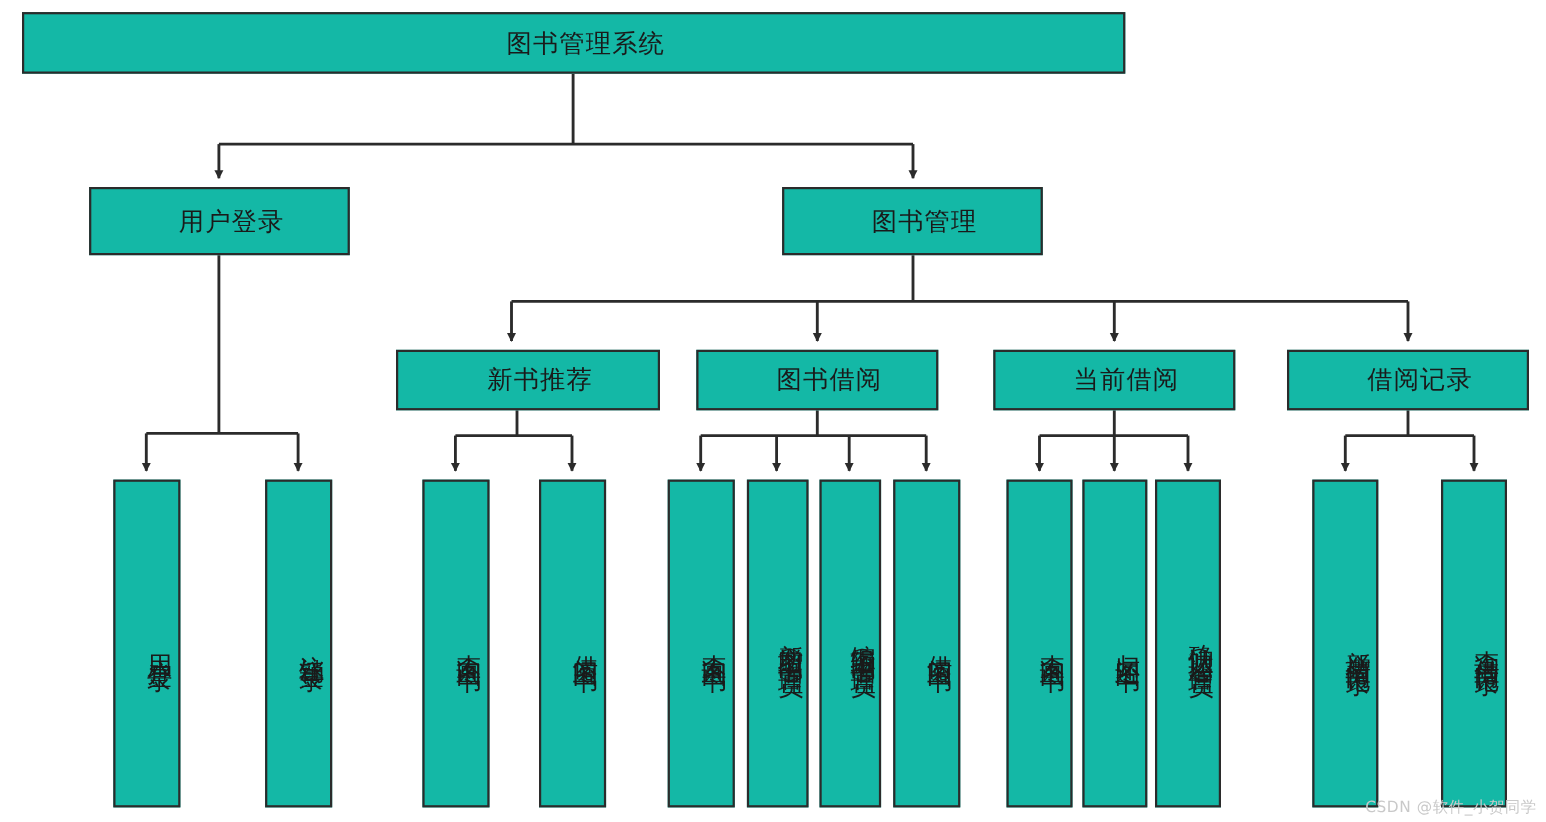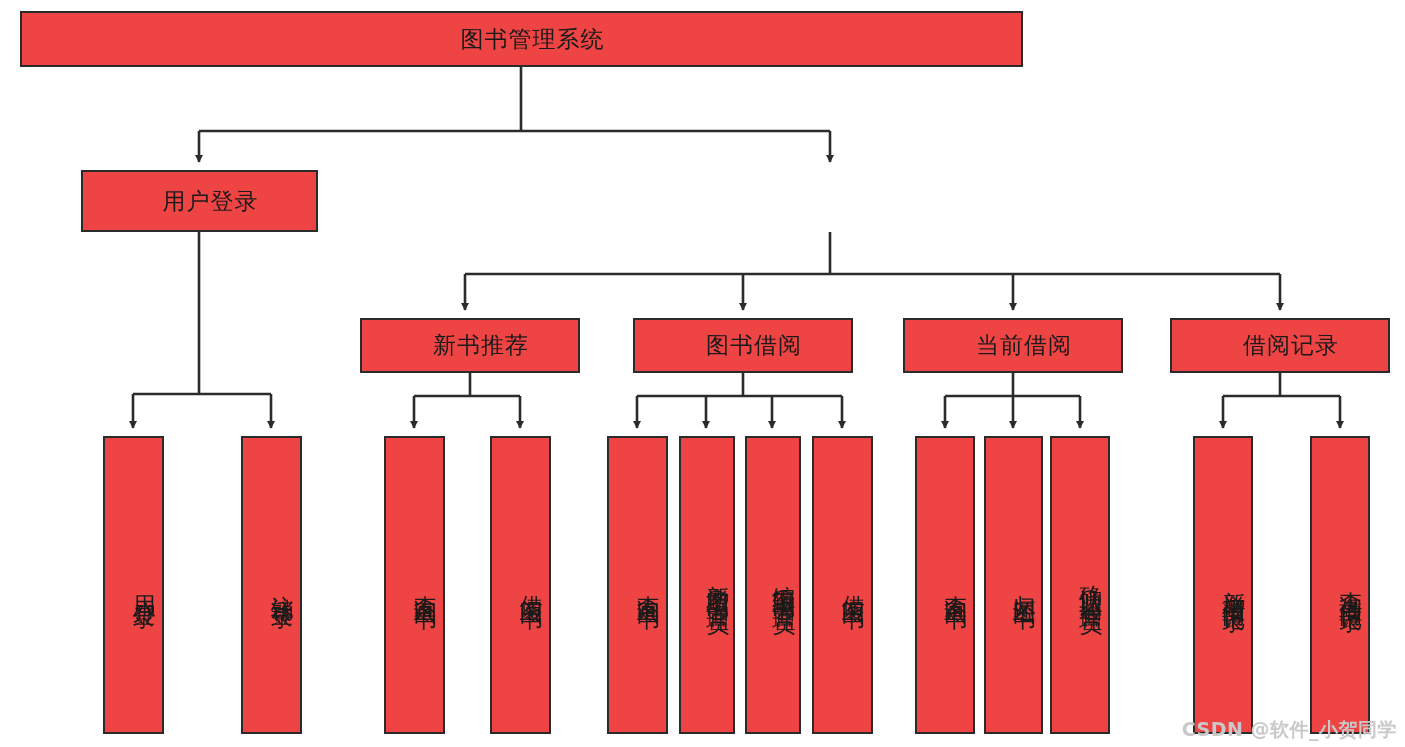--- a/index.html
+++ b/index.html
@@ -22,21 +22,21 @@
     left: 0;
     top: 0;
     width: 1405px;
     height: 747px;
     pointer-events: none;
   }
   .node {
     position: absolute;
     box-sizing: border-box;
     border: 2px solid #2b2b2b;
-    background: #ef4444;
+    background: #14b8a6;
     display: flex;
     align-items: center;
     justify-content: center;
     color: #1a1a1a;
     padding-left: 22px;
   }
   .node-h {
     font-size: 23px;
     letter-spacing: 1px;
     white-space: nowrap;
@@ -48,25 +48,24 @@
     font-size: 23px;
     line-height: 1.15;
     letter-spacing: 4px;
     text-align: center;
     white-space: nowrap;
   }
   .watermark {
     position: absolute;
     right: 8px;
     bottom: 4px;
-    font-size: 19px;
+    font-size: 14px;
     color: #c9c9c9;
     white-space: nowrap;
     letter-spacing: 0.5px;
-    font-weight: bold;
   }
 </style>
 </head>
 <body>
 
 <div id="canvas">
 
   <svg id="edges" viewBox="0 0 1405 747" xmlns="http://www.w3.org/2000/svg">
     <defs>
       <marker id="arrow" markerWidth="9" markerHeight="9" refX="7.2" refY="4.5" orient="auto" markerUnits="userSpaceOnUse">
@@ -114,22 +113,23 @@
       <path d="M1223,396 L1340,396"></path>
       <path d="M1223,396 L1223,428" marker-end="url(#arrow)"></path>
       <path d="M1340,396 L1340,428" marker-end="url(#arrow)"></path>
     </g>
   </svg>
 
   <div class="node node-h node-root" style="left:20px; top:11px; width:1003px; height:56px;">图书管理系统</div>
 
   <div class="node node-h" style="left:81px; top:170px; width:237px; height:62px;">用户登录</div>
 
+  <div class="node node-h" style="left:711px; top:170px; width:237px; height:62px;">图书管理</div>
 
-  <div class="node node-h" style="left:360px; top:318px; width:220px; height:55px;">新书推荐</div>
+  <div class="node node-h" style="left:360px; top:318px; width:240px; height:55px;">新书推荐</div>
 
   <div class="node node-h" style="left:633px; top:318px; width:220px; height:55px;text-align:right;">图书借阅</div>
 
   <div class="node node-h" style="left:1170px; top:318px; width:220px; height:55px;">借阅记录</div>
 
   <div class="node node-h" style="left:903px; top:318px; width:220px; height:55px;">当前借阅</div>
 
   <div class="node node-v" style="left:103px; top:436px; width:61px; height:298px;">用户登录</div>
 
   <div class="node node-v" style="left:241px; top:436px; width:61px; height:298px;">注销登录</div>

